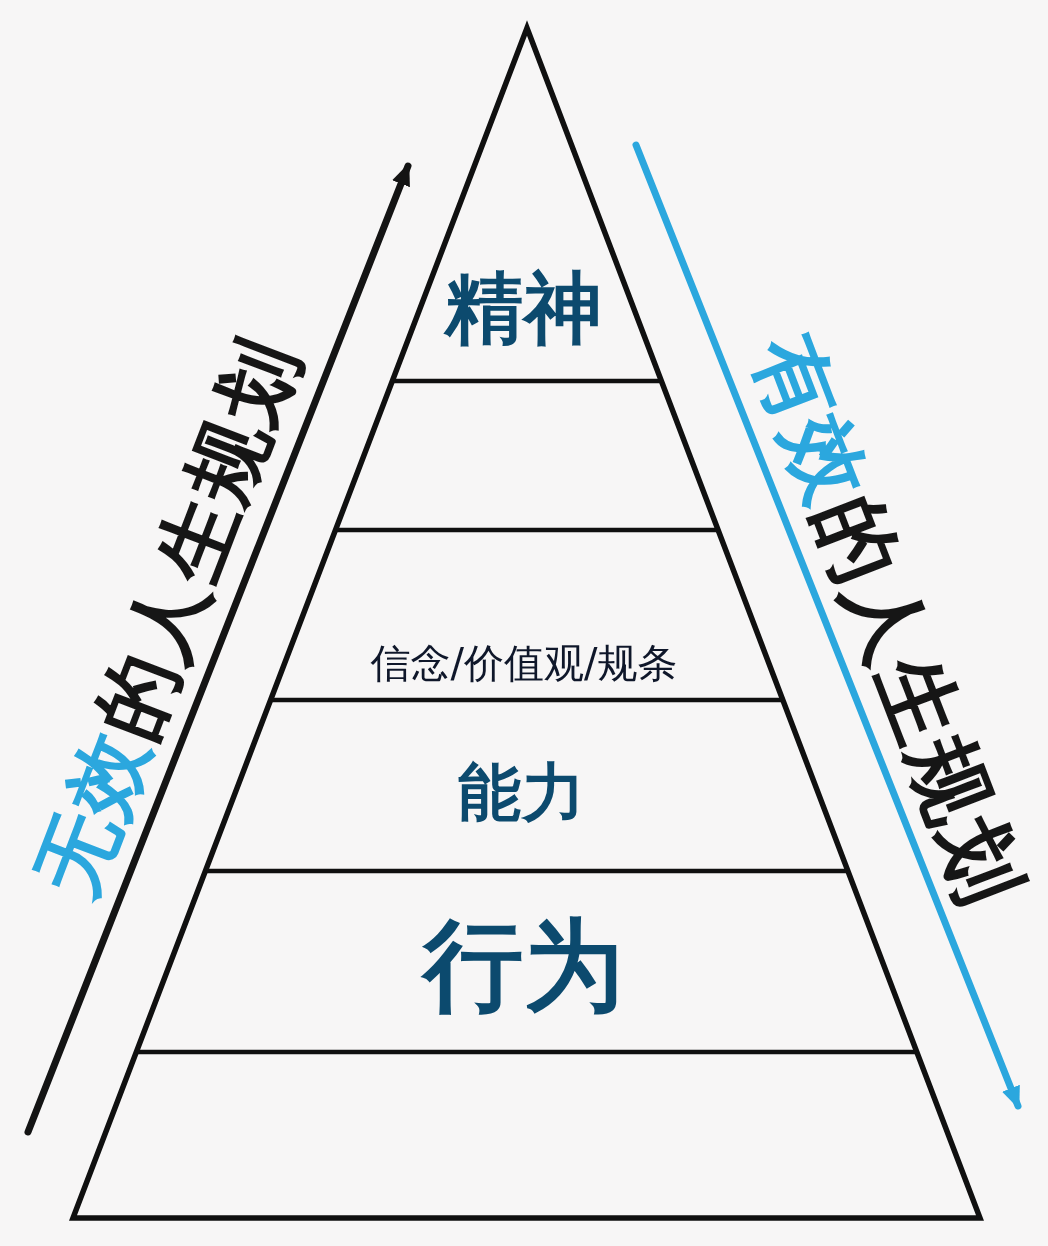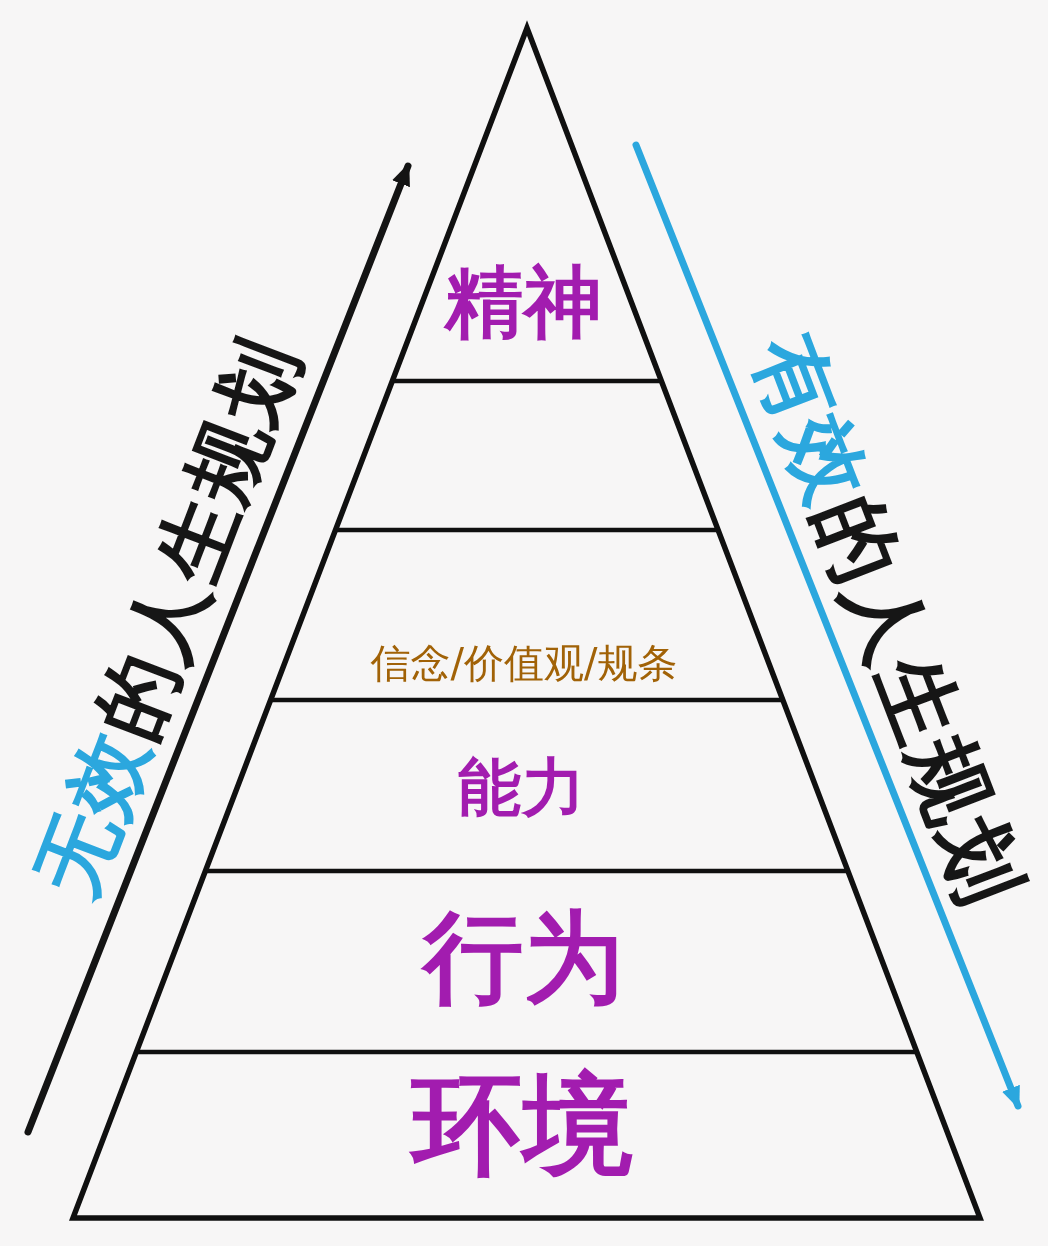--- a/index.html
+++ b/index.html
@@ -13,32 +13,31 @@
   .stage svg{position:absolute;left:0;top:0;}
   .edge{stroke:#101010;stroke-width:5.5;fill:none;stroke-linejoin:miter;}
   .sep{stroke:#101010;stroke-width:4.5;}
   .arrow-black{stroke:#141414;stroke-width:7;stroke-linecap:round;}
   .arrow-blue{stroke:var(--accent,#2ba7de);stroke-width:7;stroke-linecap:round;}
   #head-black{fill:#141414;}
   #head-blue{fill:var(--accent,#2ba7de);}
   .lvl{
     position:absolute;
     transform:translate(-50%,-50%);
-    color:#a21caf;
+    color:#0c4a6e;
     font-weight:700;
     line-height:1;
     white-space:nowrap;
     letter-spacing:1px;
-    font-family:Liberation Mono, monospace;
   }
   .lvl.latin{font-weight:600;letter-spacing:2px;}
   .sub{
     position:absolute;
     transform:translate(-50%,-50%);
-    color:#a16207;
+    color:#0f172a;
     font-weight:400;
     line-height:1;
     white-space:nowrap;
   }
   .side{
     position:absolute;
     white-space:nowrap;
     font-weight:700;
     color:#161616;
     line-height:1;
@@ -79,21 +78,20 @@
   <div class="lvl" style="left:524px;top:308px;font-size:78px">精神</div>
 
 
 
   <div class="sub" style="left:524px;top:663px;font-size:40px">信念/价值观/规条</div>
 
   <div class="lvl" style="left:522px;top:792px;font-size:63px">能力</div>
 
   <div class="lvl" style="left:524px;top:966px;font-size:100px">行为</div>
 
-  <div class="lvl" style="left:523px;top:1134px;font-size:110px">环境</div>
 
   <div class="side left" style="left:168px;top:617px;font-size:82px">
     <span class="hl">无效</span><span>的人生规划</span>
   </div>
 
   <div class="side right" style="left:888px;top:620px;font-size:84px">
     <span class="hl">有效</span><span>的人生规划</span>
   </div>
 
 </div>

